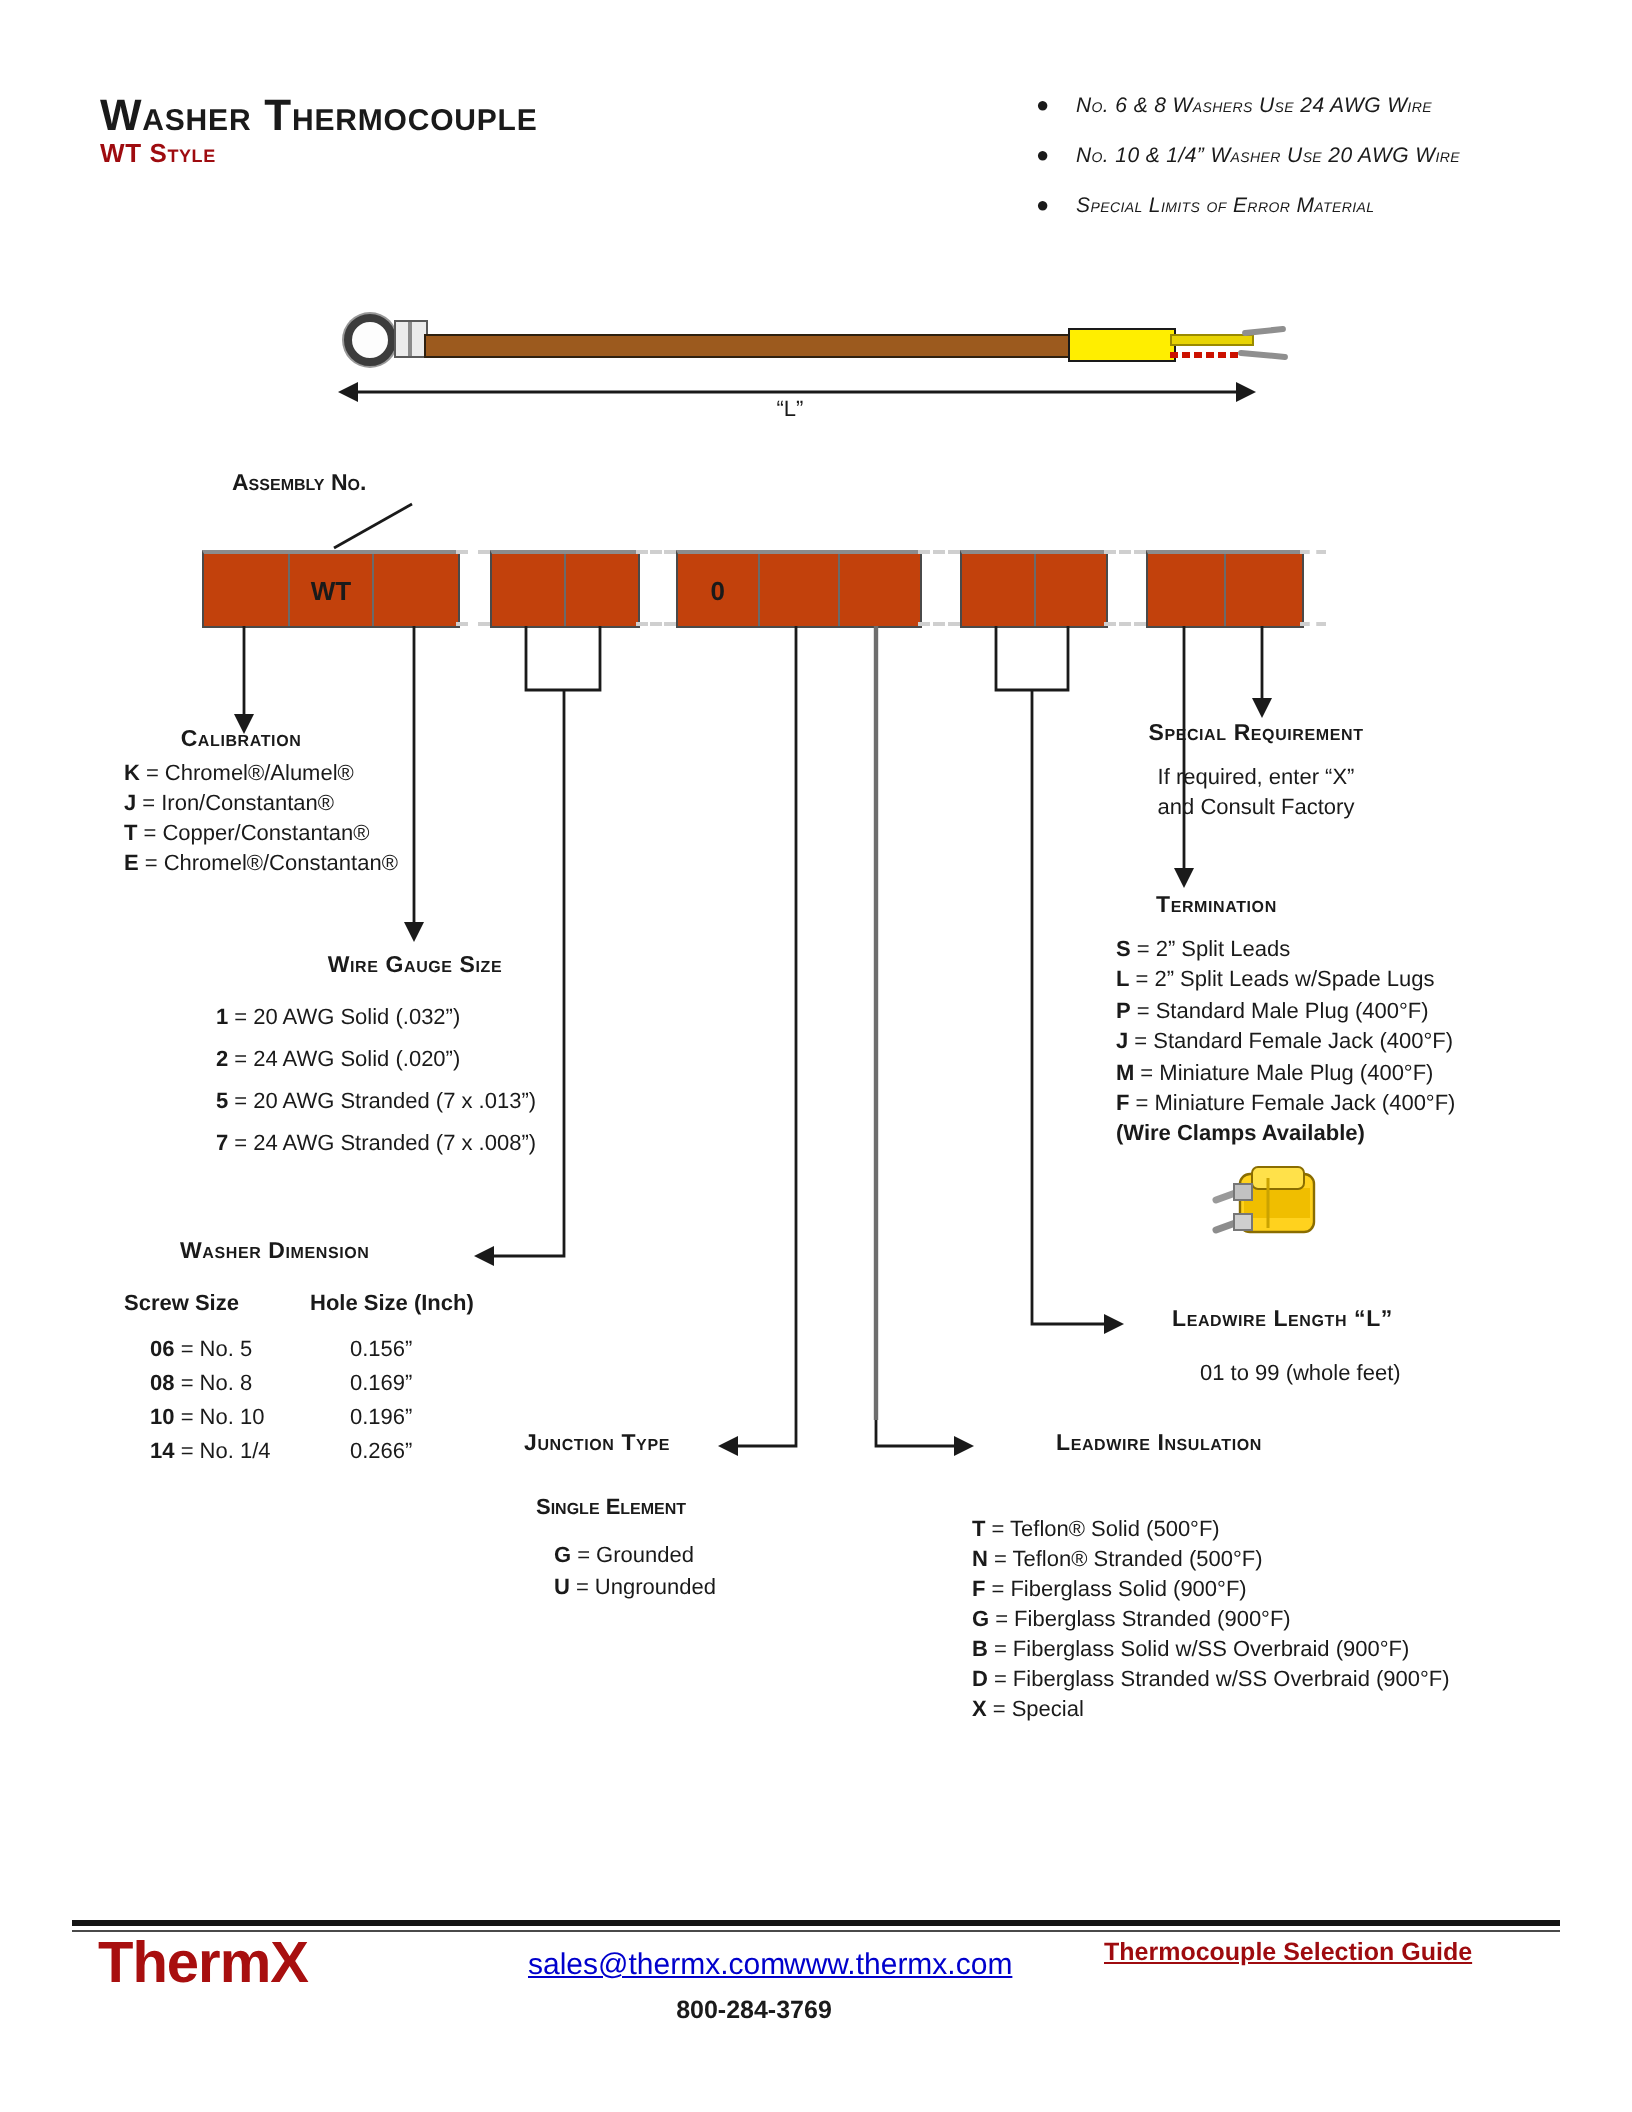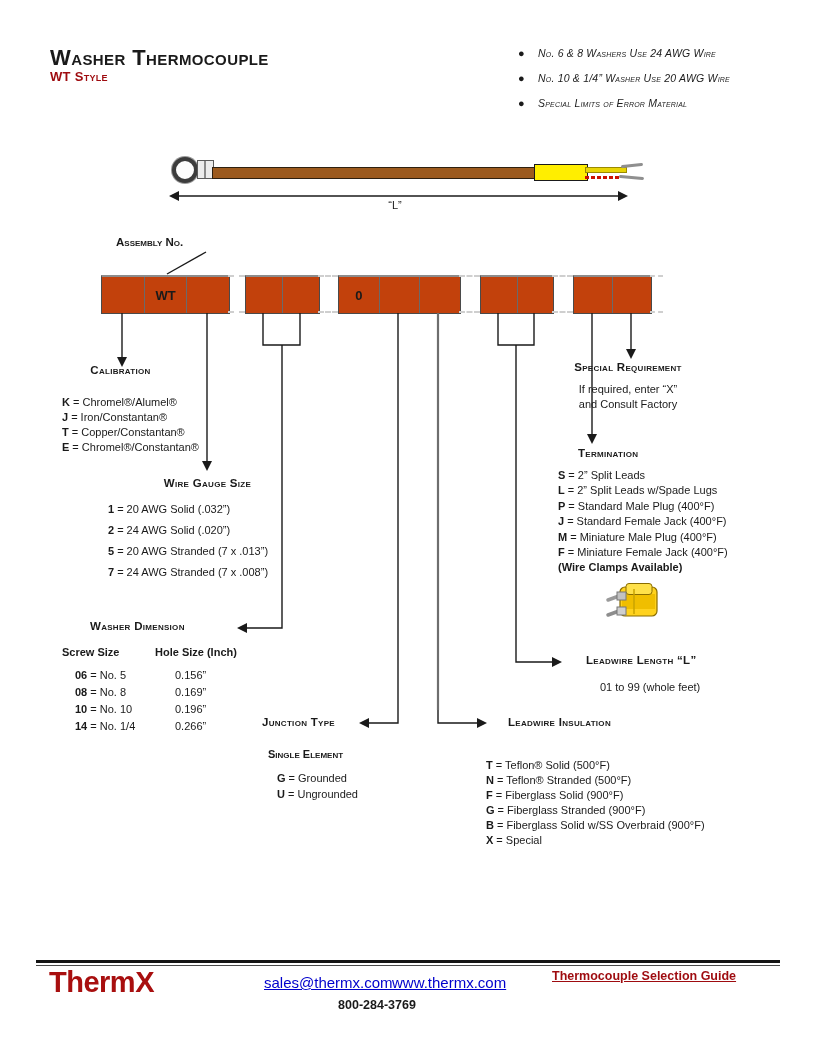--- a/index.html
+++ b/index.html
@@ -112,21 +112,21 @@
   <div class="dash" style="left:318px;top:275px;width:20px;"></div>
   <div class="dash" style="left:318px;top:311px;width:20px;"></div>
   <div class="dash" style="left:459px;top:275px;width:21px;"></div>
   <div class="dash" style="left:459px;top:311px;width:21px;"></div>
   <div class="dash" style="left:552px;top:275px;width:21px;"></div>
   <div class="dash" style="left:552px;top:311px;width:21px;"></div>
   <div class="dash" style="left:650px;top:275px;width:13px;"></div>
   <div class="dash" style="left:650px;top:311px;width:13px;"></div>
 
   <div class="abs sec-title ctr" style="left:58px;top:364px;width:125px;">Calibration</div>
-  <div class="abs items" style="left:62px;top:395px;line-height:15px;">
+  <div class="abs items" style="left:62px;top:380px;line-height:15px;">
     <div class="li"><b>K</b><span>= Chromel®/Alumel®</span></div>
     <div class="li"><b>J</b><span>= Iron/Constantan®</span></div>
     <div class="li"><b>T</b><span>= Copper/Constantan®</span></div>
     <div class="li"><b>E</b><span>= Chromel®/Constantan®</span></div>
   </div>
 
   <div class="abs sec-title ctr" style="left:140px;top:477px;width:135px;">Wire Gauge Size</div>
   <div class="abs items" style="left:108px;top:499px;line-height:21px;">
     <div class="li"><b>1</b><span>= 20 AWG Solid (.032”)</span></div>
     <div class="li"><b>2</b><span>= 24 AWG Solid (.020”)</span></div>
@@ -185,27 +185,28 @@
     <rect x="18" y="12" width="33" height="15" fill="#F0BE00"></rect>
     <rect x="22" y="1.5" width="26" height="11" rx="3" fill="#FFE14A" stroke="#8a6d00" stroke-width="1"></rect>
     <rect x="13" y="10" width="9" height="8" fill="#c2c2c2" stroke="#777" stroke-width="1"></rect>
     <rect x="13" y="25" width="9" height="8" fill="#cfcfcf" stroke="#777" stroke-width="1"></rect>
     <line x1="30" y1="7" x2="30" y2="32" stroke="#caa300" stroke-width="1.5"></line>
   </svg>
 
   <div class="abs sec-title" style="left:586px;top:654px;">Leadwire Length “L”</div>
   <div class="abs" style="left:600px;top:681px;font-size:11px;">01 to 99 (whole feet)</div>
 
-  <div class="abs sec-title" style="left:508px;top:716px;">Leadwire Insulation</div>
+  <div class="abs sec-title" style="left:528px;top:716px;">Leadwire Insulation</div>
   <div class="abs items" style="left:486px;top:738px;line-height:15px;margin-top:20px;">
     <div class="li"><b>T</b><span>= Teflon® Solid (500°F)</span></div>
     <div class="li"><b>N</b><span>= Teflon® Stranded (500°F)</span></div>
     <div class="li"><b>F</b><span>= Fiberglass Solid (900°F)</span></div>
     <div class="li"><b>G</b><span>= Fiberglass Stranded (900°F)</span></div>
     <div class="li"><b>B</b><span>= Fiberglass Solid w/SS Overbraid (900°F)</span></div>
+    <div class="li"><b>D</b><span>= Fiberglass Stranded w/SS Overbraid (900°F)</span></div>
     <div class="li"><b>X</b><span>= Special</span></div>
   </div>
 
   <div class="abs rule" style="left:36px;top:960px;width:744px;"></div>
   <div class="abs logo" style="left:49px;top:966px;">ThermX</div>
   <a class="abs link" style="left:264px;top:974px;">sales@thermx.com</a>
   <a class="abs link" style="left:392px;top:974px;">www.thermx.com</a>
   <a class="abs guide" style="left:552px;top:969px;">Thermocouple Selection Guide</a>
   <div class="abs b ctr" style="left:297px;top:998px;width:160px;font-size:12.5px;">800-284-3769</div>
 

